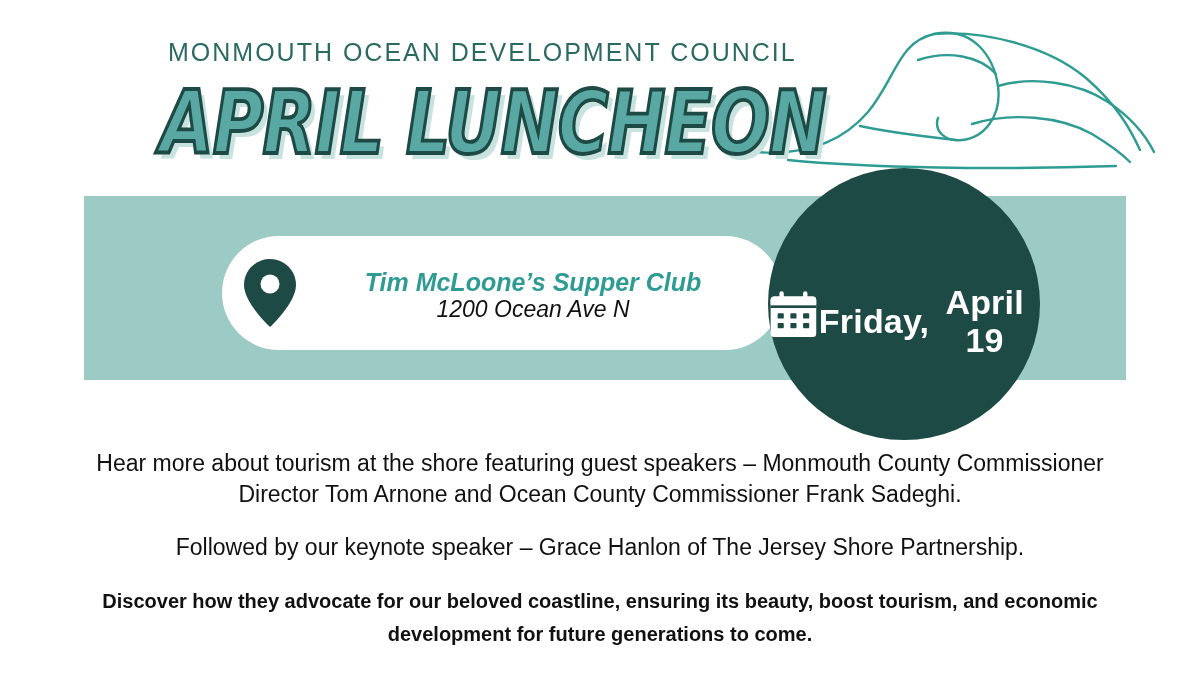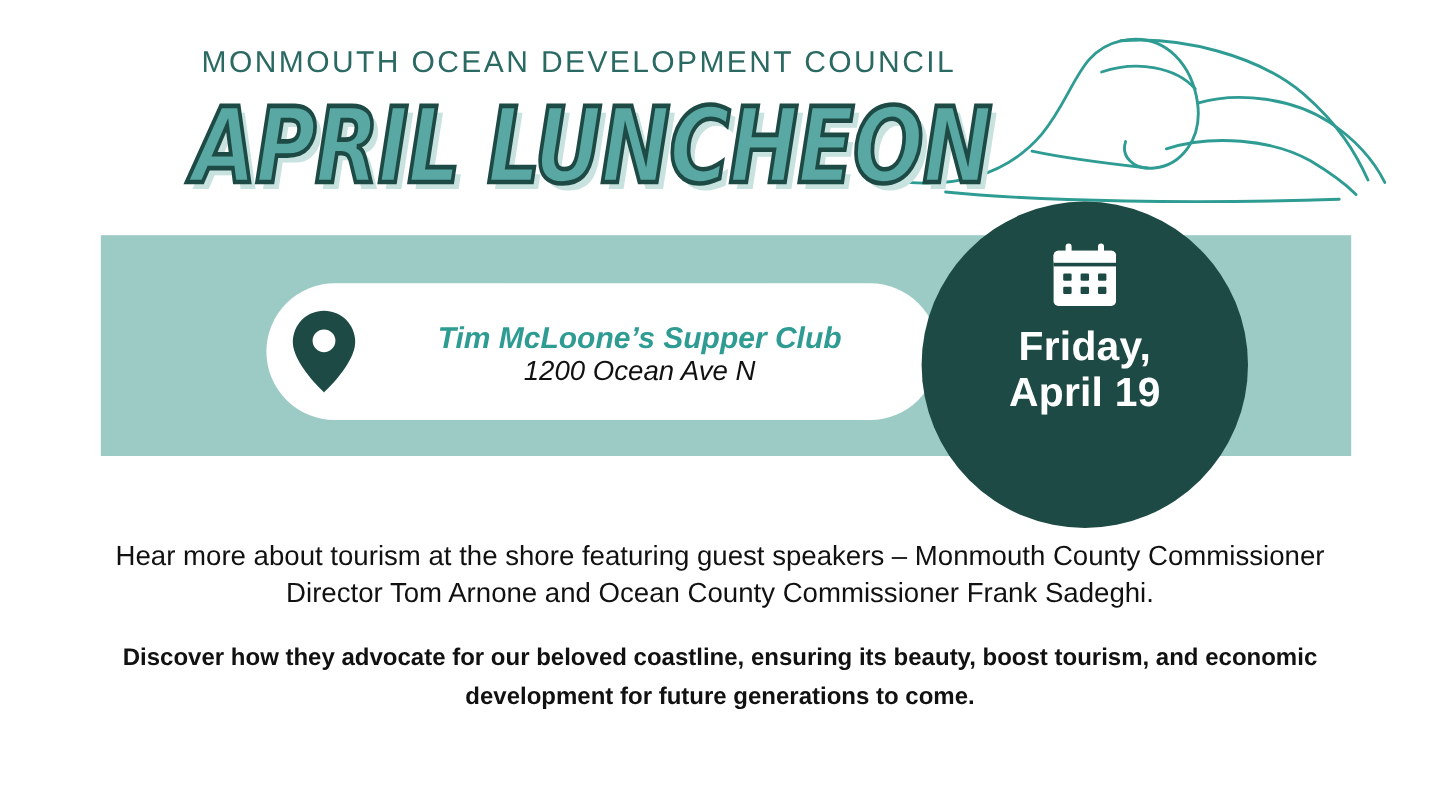--- a/index.html
+++ b/index.html
@@ -124,21 +124,20 @@
   
   .date-circle {
     position: absolute;
     left: 768px;
     top: 168px;
     width: 272px;
     height: 272px;
     border-radius: 50%;
     background: #1d4a44;
     display: flex;
-    flex-direction: column;
     align-items: center;
     justify-content: flex-start;
     padding-top: 34px;
     box-sizing: border-box;
   }
   .cal-icon {
     width: 58px;
     height: 56px;
     margin-bottom: 12px;
   }
@@ -251,16 +250,17 @@
         <rect x="25.5" y="37" width="7" height="6" rx="1"></rect>
         <rect x="40" y="37" width="7" height="6" rx="1"></rect>
       </g>
     </svg>
     <div class="date-main">Friday,</div>
     <div class="date-main">April 19</div>
   </div>
 
   <div class="body-copy">
     <p class="para">Hear more about tourism at the shore featuring guest speakers – Monmouth County Commissioner Director Tom Arnone and Ocean County Commissioner Frank Sadeghi.</p>
+    <p class="para">Followed by our keynote speaker – Grace Hanlon of The Jersey Shore Partnership.</p>
     <p class="para bold">Discover how they advocate for our beloved coastline, ensuring its beauty, boost tourism, and economic development for future generations to come.</p>
   </div>
 
 </div>
 
 </body></html>

